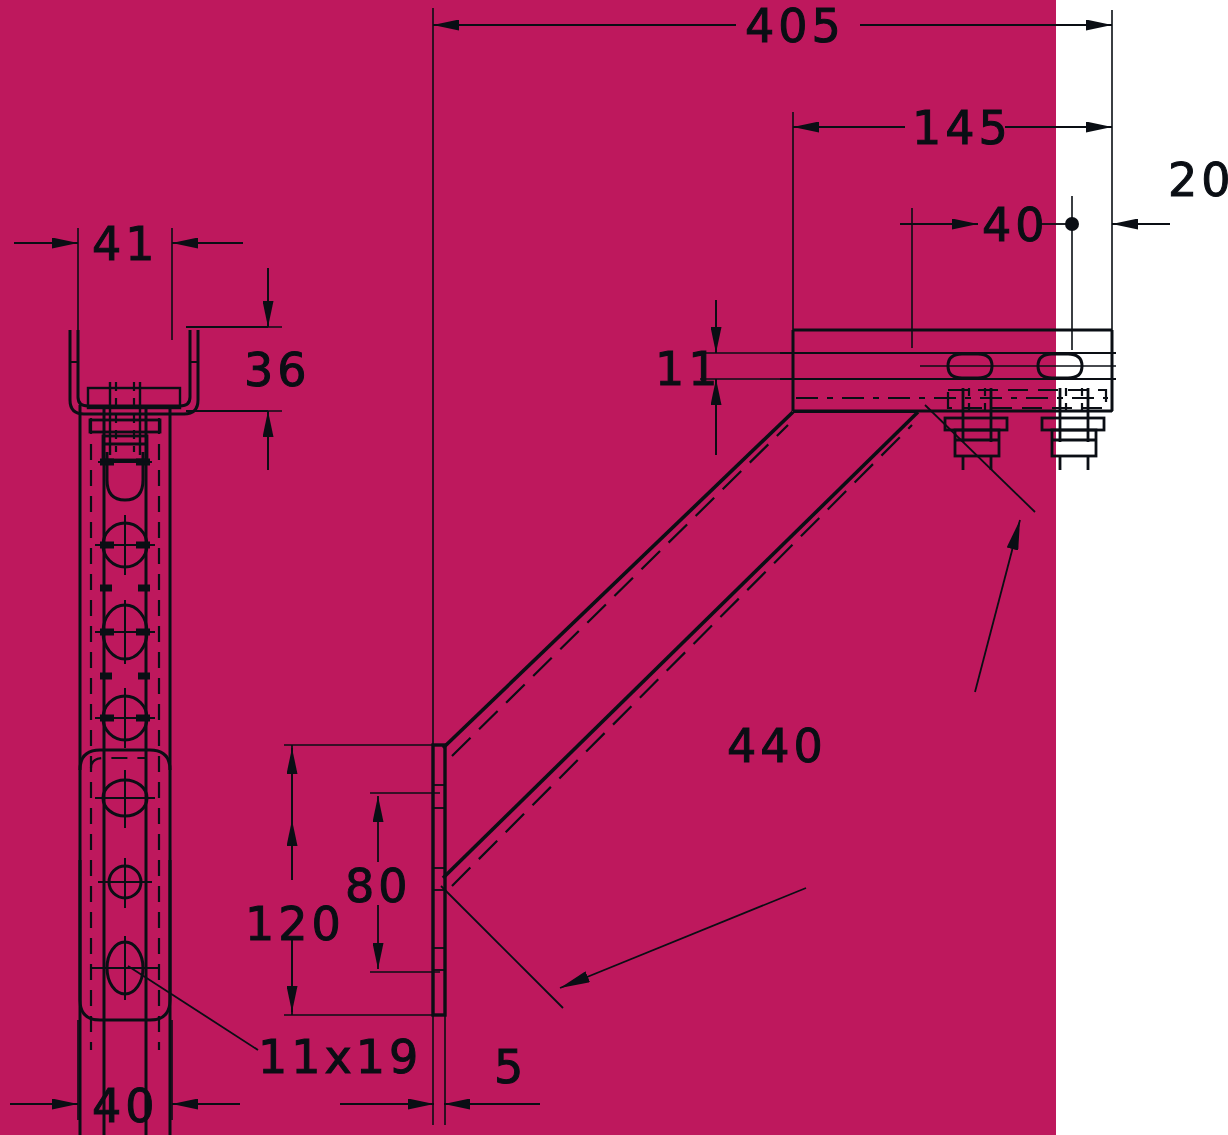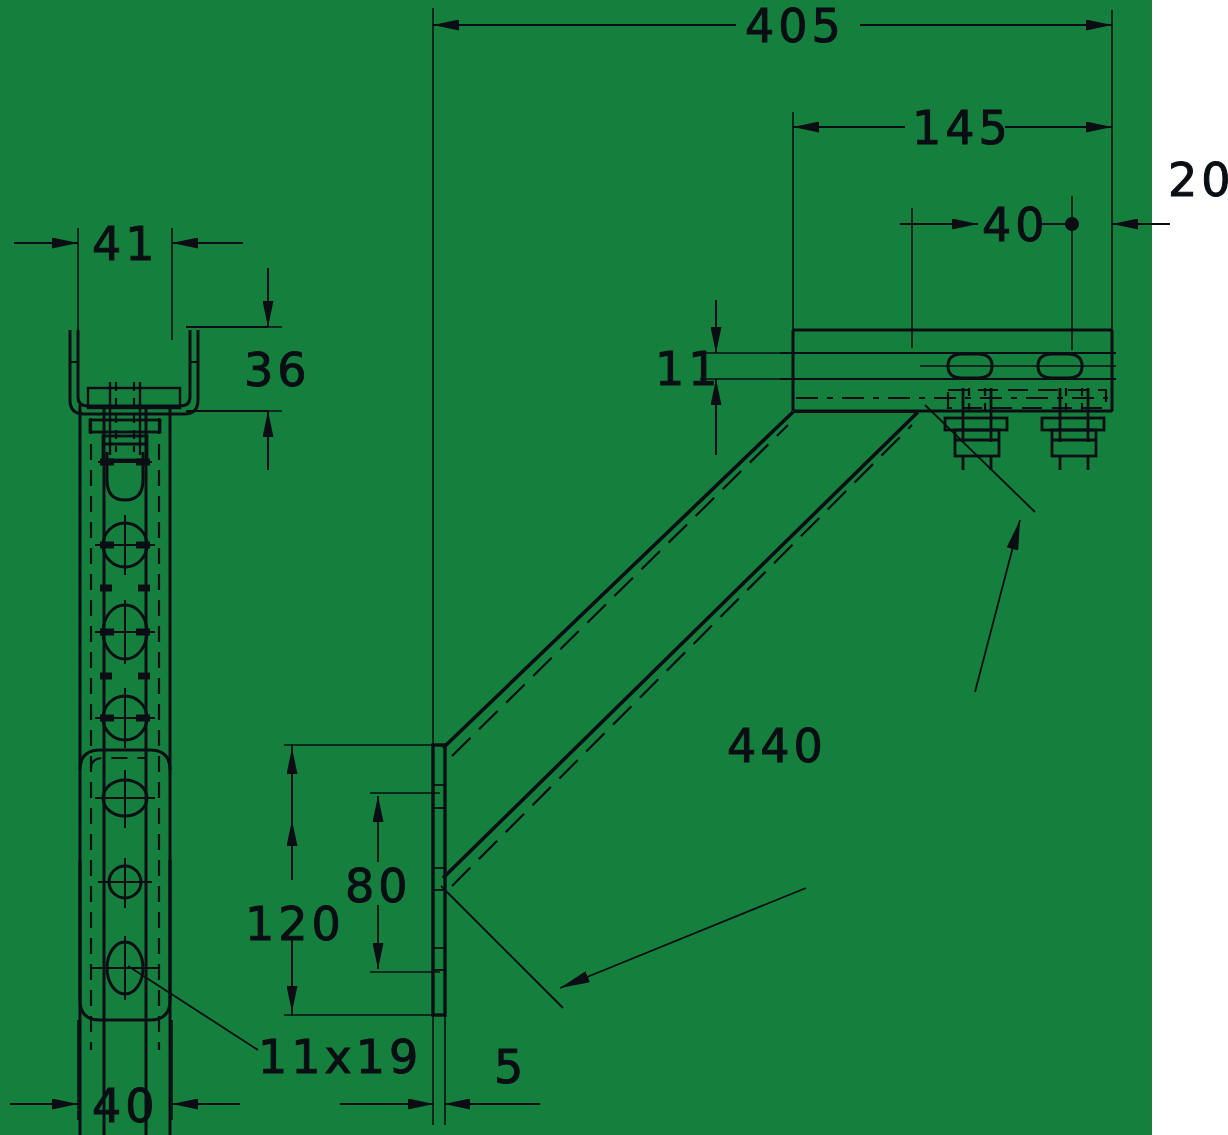--- a/index.html
+++ b/index.html
@@ -1,18 +1,18 @@
 <!DOCTYPE html>
 <html><head>
 <meta charset="utf-8">
 <style>
   html,body{margin:0;padding:0;background:#ffffff;}
   body{width:1228px;height:1135px;overflow:hidden;
        font-family:"DejaVu Sans","Liberation Sans",sans-serif;}
-  #sheet{position:relative;width:1152px;height:1135px;background:#15803d;}
+  #sheet{position:relative;width:1056px;height:1135px;background:#be185d;}
   svg{display:block;}
   .dimtext{font-family:"DejaVu Sans","Liberation Sans",sans-serif;
            font-size:46px;fill:#0a0e14;letter-spacing:4px;}
 </style>
 </head>
 <body>
 
 <div id="sheet">
 <svg width="1228" height="1135" viewBox="0 0 1228 1135">
   <defs>

